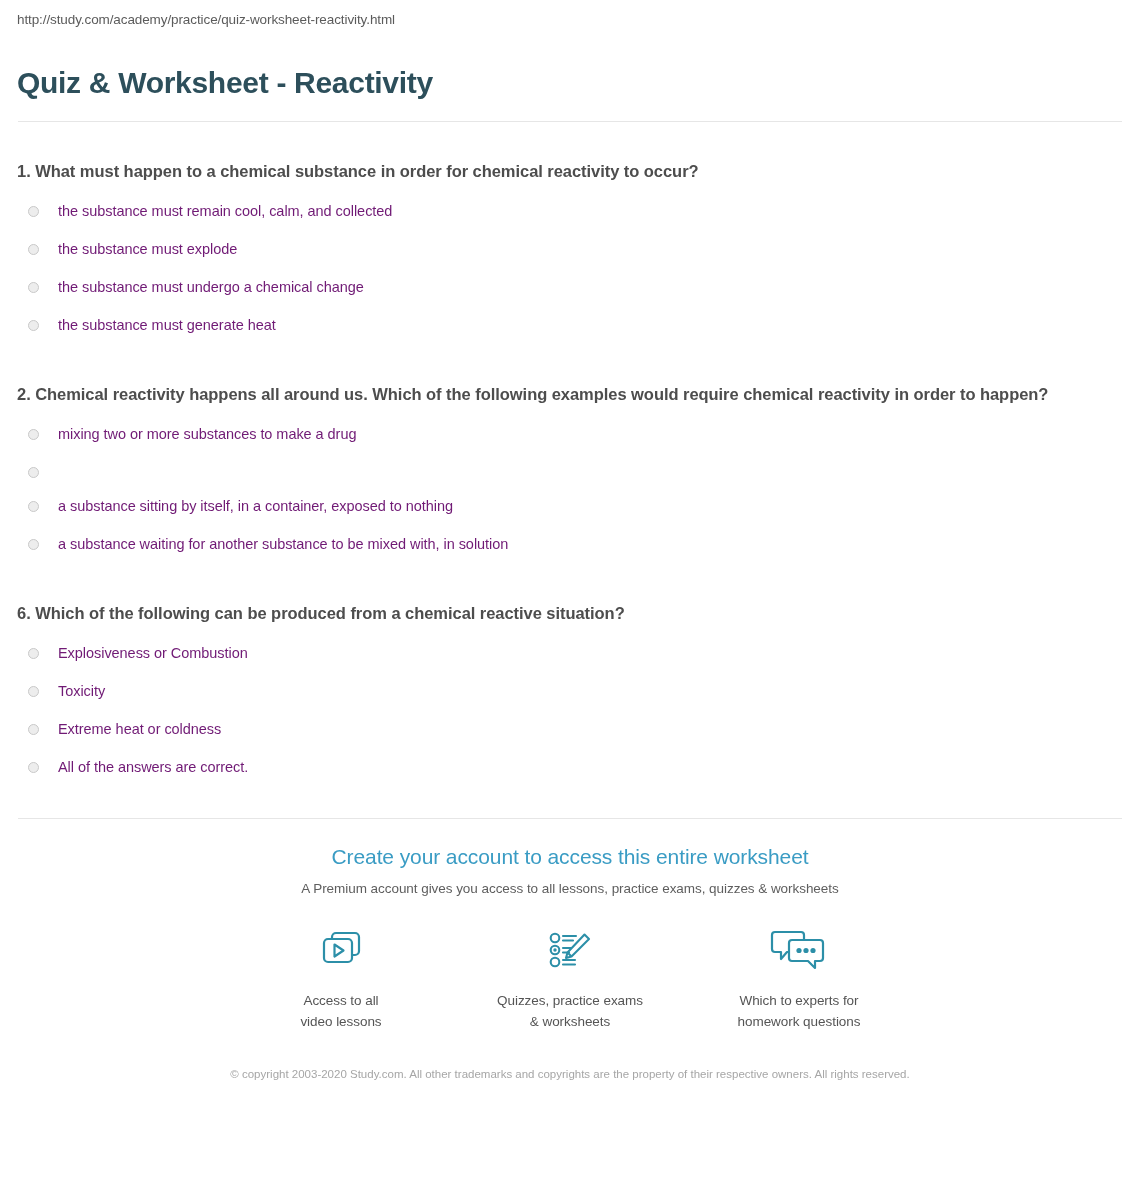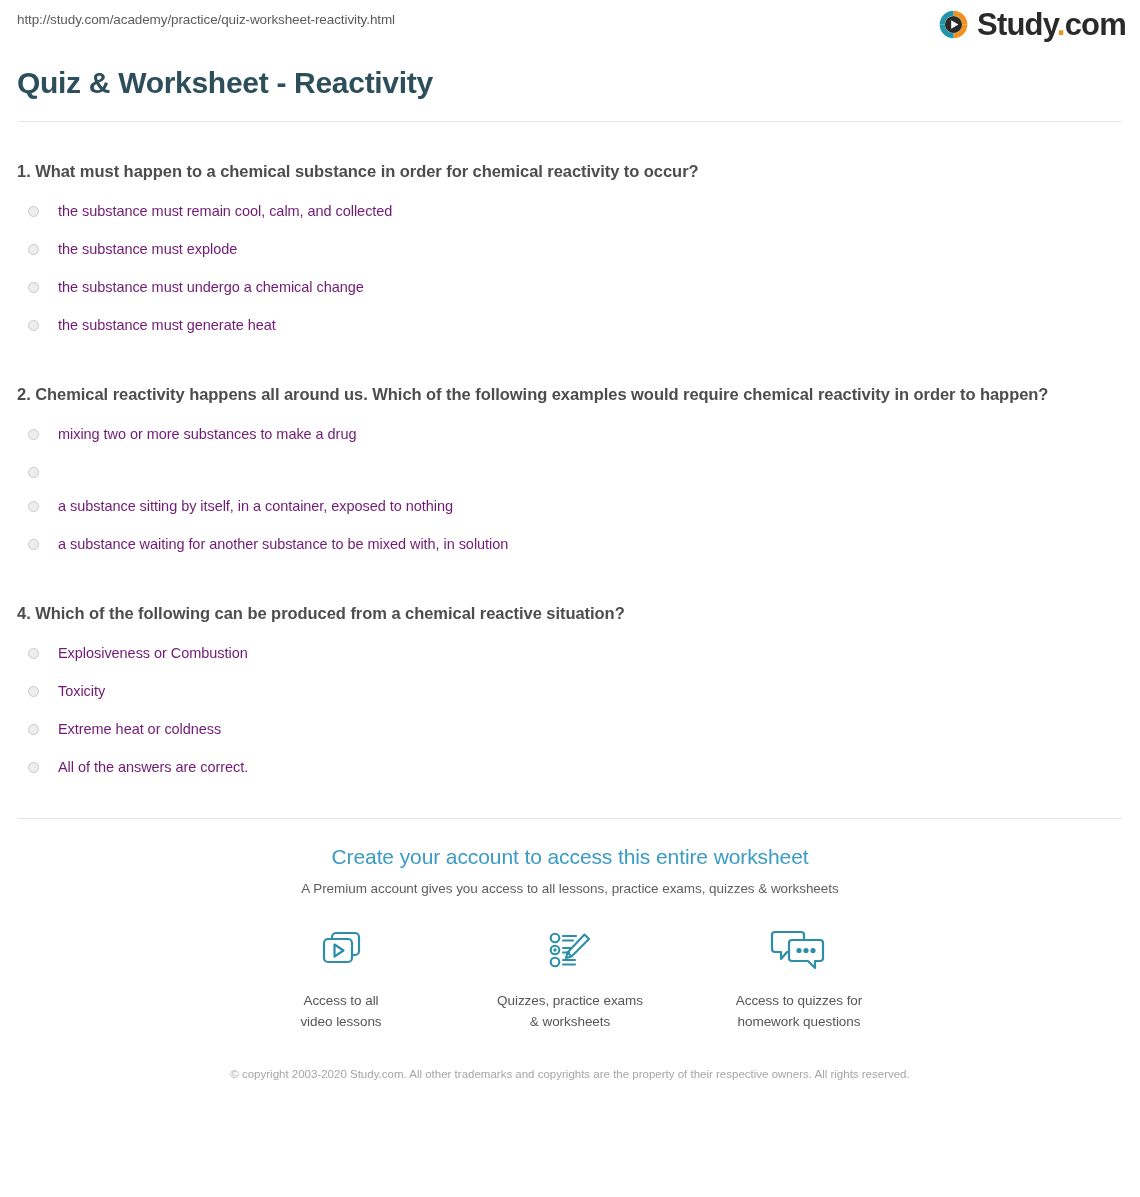--- a/index.html
+++ b/index.html
@@ -167,33 +167,20 @@
     line-height: 1.6;
     color: #a6a6a6;
   }
 </style>
 </head>
 <body>
 
 <div class="topbar">
   <div class="url">http://study.com/academy/practice/quiz-worksheet-reactivity.html</div>
 
-  <div class="logo">
-    <span class="logo-mark">
-      <svg viewBox="0 0 40 40" width="33" height="33" aria-hidden="true">
-        <path d="M20 3.2 A16.8 16.8 0 0 1 36.8 20 L30.6 20 A10.6 10.6 0 0 0 20 9.4 Z" fill="#f0921e"></path>
-        <path d="M36.8 20 A16.8 16.8 0 0 1 20 36.8 L20 30.6 A10.6 10.6 0 0 0 30.6 20 Z" fill="#f0921e"></path>
-        <path d="M20 36.8 A16.8 16.8 0 0 1 3.2 20 L9.4 20 A10.6 10.6 0 0 0 20 30.6 Z" fill="#2196ab"></path>
-        <path d="M3.2 20 A16.8 16.8 0 0 1 20 3.2 L20 9.4 A10.6 10.6 0 0 0 9.4 20 Z" fill="#2196ab"></path>
-        <circle cx="20" cy="20" r="10.4" fill="#2a2a2a"></circle>
-        <path d="M17.2 14.8 L26 20 L17.2 25.2 Z" fill="#ffffff"></path>
-      </svg>
-    </span>
-    <span class="logo-text"><span>Study</span><span class="dot">.</span><span>com</span></span>
-  </div>
 </div>
 
 <h1 class="page-title">Quiz &amp; Worksheet - Reactivity</h1>
 <div class="rule"></div>
 
 <main class="quiz">
 
   <section class="question">
     <p class="q-text">1. What must happen to a chemical substance in order for chemical reactivity to occur?</p>
     <ul class="options">
@@ -231,21 +218,21 @@
         <span class="option-label">a substance sitting by itself, in a container, exposed to nothing</span>
       </li>
       <li class="option">
         <span class="radio"></span>
         <span class="option-label">a substance waiting for another substance to be mixed with, in solution</span>
       </li>
     </ul>
   </section>
 
   <section class="question">
-    <p class="q-text">4. Which of the following can be produced from a chemical reactive situation?</p>
+    <p class="q-text">6. Which of the following can be produced from a chemical reactive situation?</p>
     <ul class="options">
       <li class="option">
         <span class="radio"></span>
         <span class="option-label">Explosiveness or Combustion</span>
       </li>
       <li class="option">
         <span class="radio"></span>
         <span class="option-label">Toxicity</span>
       </li>
       <li class="option">
@@ -302,20 +289,20 @@
     <div class="perk">
       <div class="perk-icon">
         <svg width="60" height="48" viewBox="0 0 60 48" aria-hidden="true">
           <path d="M6 4 H32 A3 3 0 0 1 35 7 V21 A3 3 0 0 1 32 24 H18 L12 31 V24 H6 A3 3 0 0 1 3 21 V7 A3 3 0 0 1 6 4 Z" fill="#ffffff" stroke="#2c8fa8" stroke-width="2.2" stroke-linejoin="round"></path>
           <path d="M23 12 H51 A3 3 0 0 1 54 15 V30 A3 3 0 0 1 51 33 H46 V40 L39 33 H23 A3 3 0 0 1 20 30 V15 A3 3 0 0 1 23 12 Z" fill="#ffffff" stroke="#2c8fa8" stroke-width="2.2" stroke-linejoin="round"></path>
           <circle cx="30" cy="22.5" r="2.6" fill="#2c8fa8"></circle>
           <circle cx="37" cy="22.5" r="2.6" fill="#2c8fa8"></circle>
           <circle cx="44" cy="22.5" r="2.6" fill="#2c8fa8"></circle>
         </svg>
       </div>
-      <div class="perk-label">Access to quizzes for
+      <div class="perk-label">Which to experts for
 homework questions</div>
     </div>
 
   </div>
 
   <div class="copyright">© copyright 2003-2020 Study.com. All other trademarks and copyrights are the property of their respective owners. All rights reserved.</div>
 </section>
 
 </body></html>

